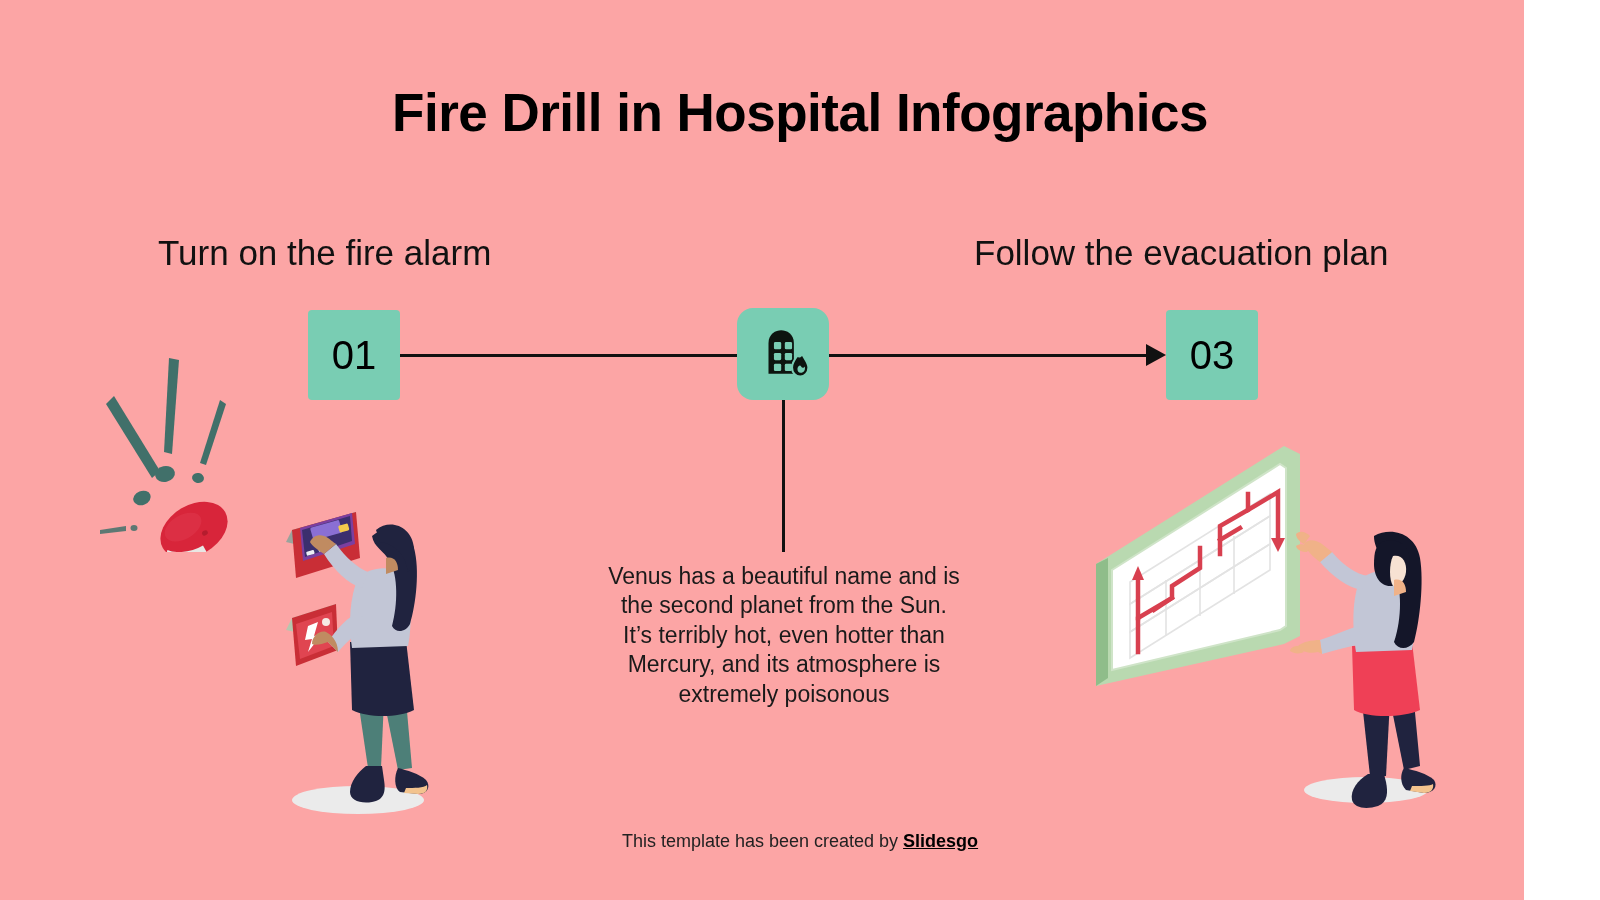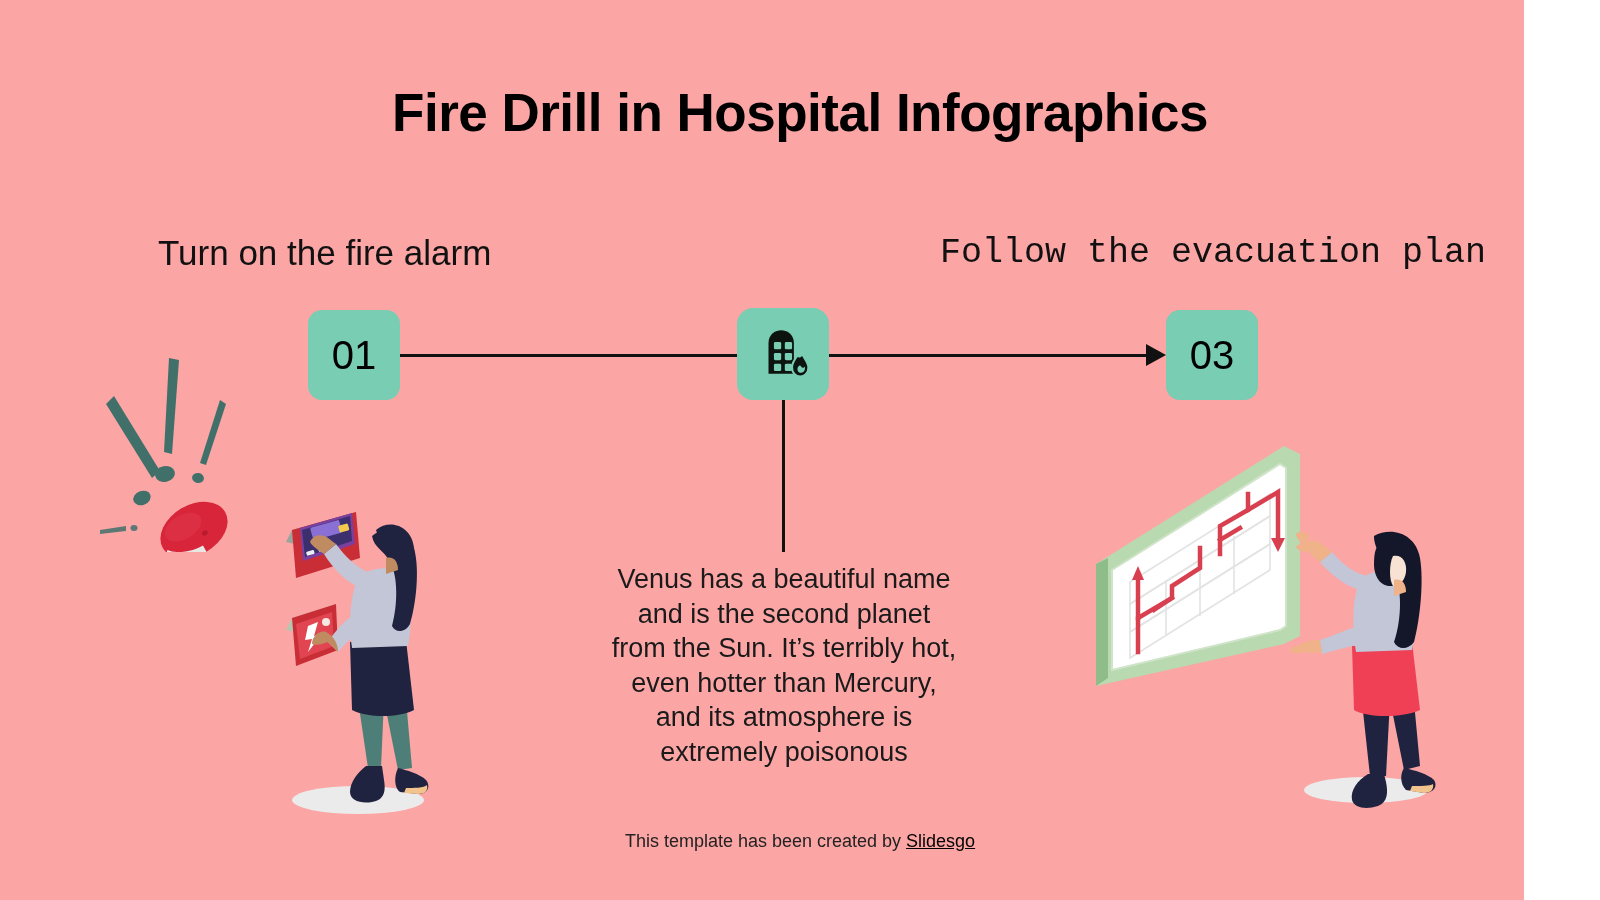--- a/index.html
+++ b/index.html
@@ -39,21 +39,21 @@
   .step-heading {
     position: absolute;
     top: 232px;
     font-size: 35px;
     font-weight: 500;
     color: #111111;
     line-height: 1.2;
     white-space: nowrap;
   }
   #heading-left  { left: 158px; }
-  #heading-right { left: 940px; font-family: Liberation Mono, monospace; }
+  #heading-right { left: 974px; }
 
   
   #flow-line-left {
     position: absolute;
     left: 400px;
     top: 354px;
     width: 345px;
     height: 3px;
     background: #111111;
   }
@@ -81,21 +81,21 @@
     top: 396px;
     width: 3px;
     height: 156px;
     background: #111111;
   }
 
   
   .node {
     position: absolute;
     background: #79cdb3;
-    border-radius: 14px;
+    border-radius: 4px;
     display: flex;
     align-items: center;
     justify-content: center;
   }
   .node-number {
     font-size: 40px;
     font-weight: 500;
     color: #000000;
     letter-spacing: 0px;
     line-height: 1;
@@ -107,37 +107,37 @@
     border-radius: 16px;
   }
 
   
   #body-text {
     position: absolute;
     left: 608px;
     top: 562px;
     width: 352px;
     text-align: center;
-    font-size: 27px;
+    font-size: 23px;
     line-height: 1.28;
     color: #1a1a1a;
   }
 
   
   #footer {
     position: absolute;
     left: 0;
     top: 831px;
     width: 1600px;
     text-align: center;
     font-size: 18px;
     color: #222222;
   }
   #footer-brand {
-    font-weight: normal;
+    font-weight: bold;
     text-decoration: underline;
     color: #000000;
   }
 
   
   .illustration { position: absolute; }
   #illus-alarm-burst  { left: 98px;  top: 352px; }
   #illus-alarm-person { left: 280px; top: 500px; }
   #illus-plan-board   { left: 1088px; top: 440px; }
   #illus-plan-person  { left: 1290px; top: 518px; }

